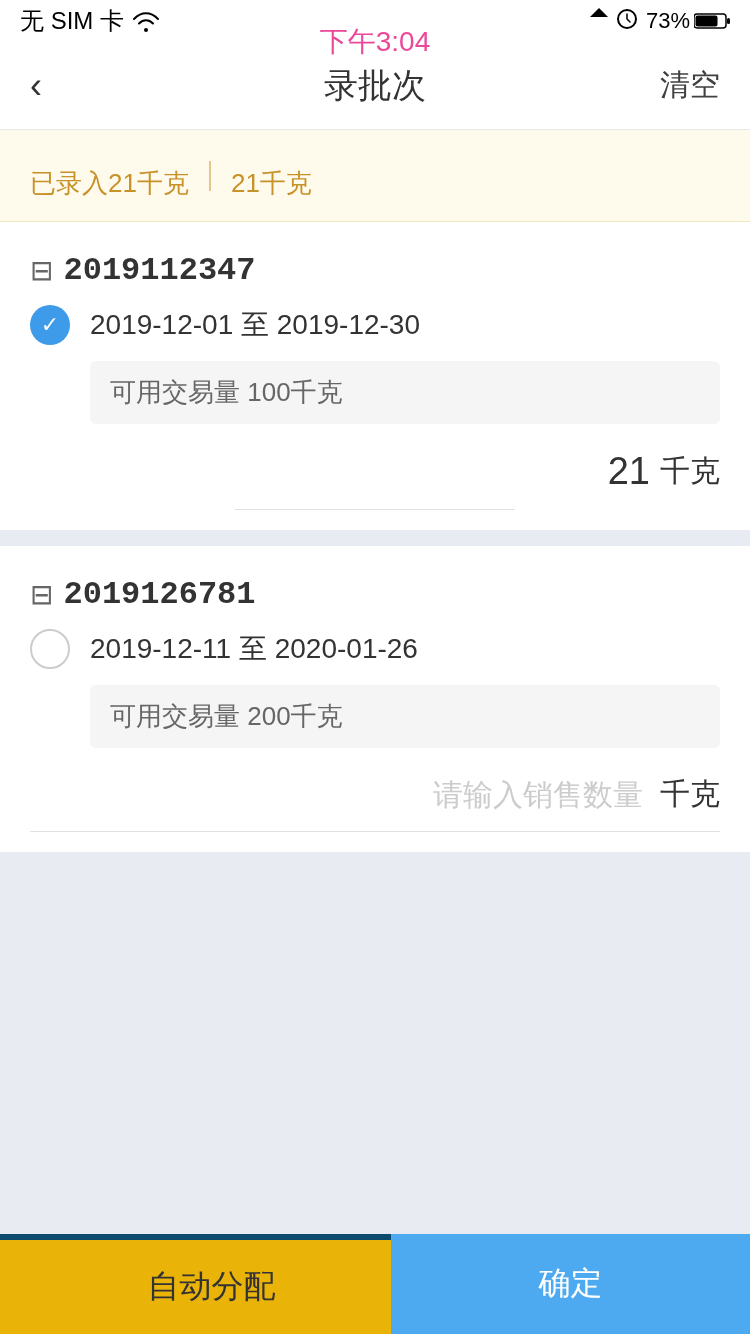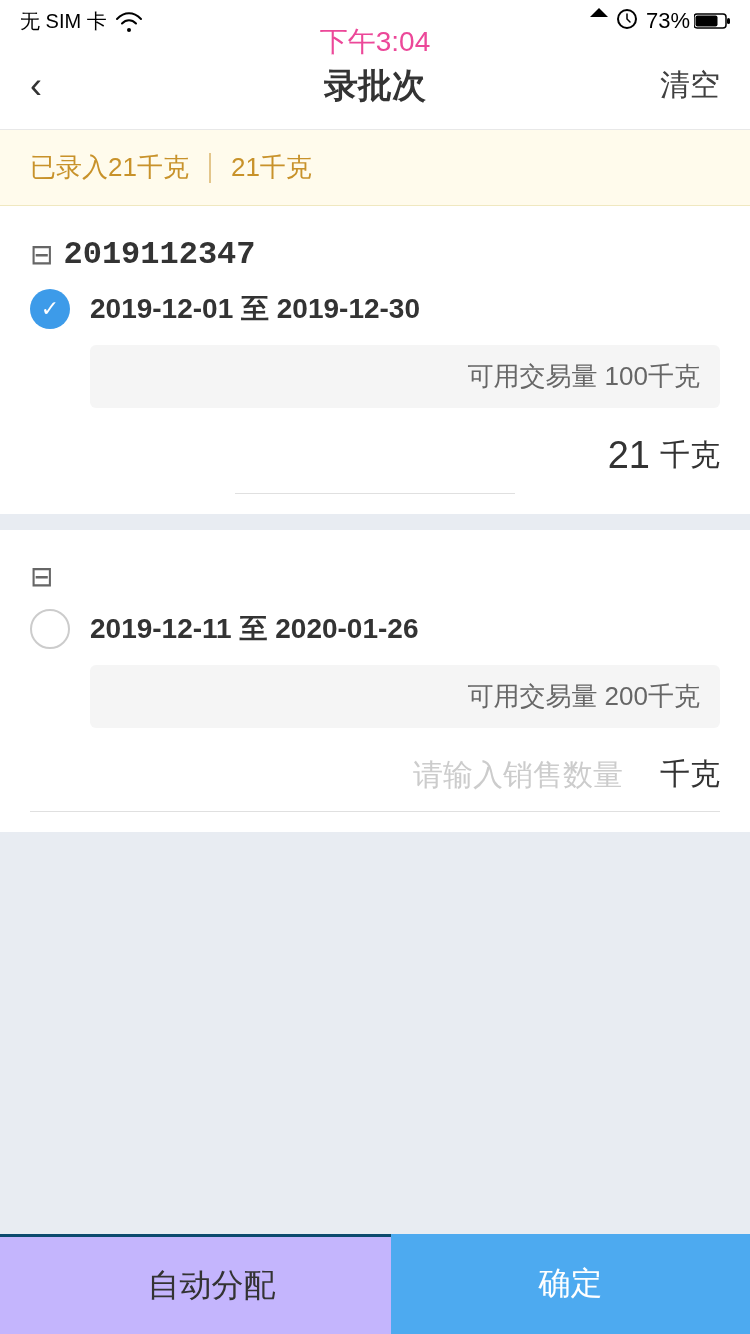--- a/index.html
+++ b/index.html
@@ -20,21 +20,21 @@
       display: flex;
       align-items: center;
       justify-content: space-between;
       padding: 0 20px;
       font-size: 24px;
     }
     .status-left {
       display: flex;
       align-items: center;
       gap: 8px;
-      font-size: 20px;
+      font-size: 24px;
       color: #000;
     }
     .status-center {
       font-size: 28px;
       font-weight: 500;
       color: #ec4899;
       position: absolute;
       left: 50%;
       transform: translateX(-50%);
       top: 8px;
@@ -65,21 +65,21 @@
       border-bottom: 1px solid #e8e8e8;
     }
     .nav-back {
       font-size: 36px;
       color: #333;
       cursor: pointer;
       width: 60px;
     }
     .nav-title {
       font-size: 34px;
-      font-weight: 700;
+      font-weight: 400;
       color: #333;
     }
     .nav-clear {
       font-size: 30px;
       color: #404040;
       cursor: pointer;
     }
 
     
     .info-banner {
@@ -87,20 +87,21 @@
       background: #fffbec;
       padding: 20px 30px;
       display: flex;
       align-items: center;
       gap: 20px;
       border-bottom: 1px solid #f0e8c0;
     }
     .info-text {
       font-size: 26px;
       color: #c8922a;
+      margin-top: 16px;
     }
     .info-divider {
       width: 2px;
       height: 30px;
       background: #c8922a;
       opacity: 0.5;
     }
 
     
     .card {
@@ -150,32 +151,30 @@
       border: 2px solid #ccc;
     }
     .checkmark {
       color: #fff;
       font-size: 22px;
       line-height: 1;
     }
     .date-range {
       font-size: 28px;
       color: #333;
-      font-weight: bold;
     }
 
     .avail-box {
       background: #f5f5f5;
       border-radius: 6px;
       padding: 14px 20px;
       font-size: 26px;
       color: #666;
       margin-left: 60px;
       margin-bottom: 16px;
-      text-align: right;
     }
 
     .quantity-row {
       display: flex;
       align-items: center;
       justify-content: flex-end;
       padding: 10px 0 16px 0;
       gap: 10px;
     }
     .quantity-value {
@@ -186,21 +185,21 @@
     .quantity-unit {
       font-size: 30px;
       color: #333;
     }
 
     .input-row {
       display: flex;
       align-items: center;
       justify-content: flex-end;
       padding: 10px 0 16px 0;
-      gap: 22px;
+      gap: 2px;
       border-bottom: 1px solid #e0e0e0;
     }
     .quantity-input {
       font-size: 30px;
       color: #ccc;
       background: none;
       border: none;
       outline: none;
       text-align: right;
       flex: 1;
@@ -238,22 +237,22 @@
       left: 0;
     }
     .footer-auto {
       flex: 1;
       height: 100%;
       display: flex;
       align-items: center;
       justify-content: center;
       font-size: 32px;
       color: #333;
-      background: #c4b5fd;
-      border-top: 3px solid #0c4a6e;
+      background: #eab308;
+      border-top: 6px solid #0c4a6e;
       cursor: pointer;
       padding-left: 32px;
     }
     .footer-confirm {
       flex: 1;
       height: 100%;
       display: flex;
       align-items: center;
       justify-content: center;
       font-size: 32px;
@@ -323,20 +322,21 @@
     <span class="quantity-unit">千克</span>
   </div>
   <span class="divider-line"></span>
 </div>
 
 <div class="section-divider"></div>
 
 <div class="card">
   <div class="card-header">
     <span class="batch-icon">⊟</span>
+    <span class="batch-id">2019126781</span>
   </div>
   <div class="card-row">
     <div class="radio-btn radio-unchecked"></div>
     <span class="date-range">2019-12-11 至 2020-01-26</span>
   </div>
   <div class="avail-box">可用交易量 200千克</div>
   <div class="input-row">
     <input class="quantity-input" type="number" placeholder="请输入销售数量" style="">
     <span class="input-unit">千克</span>
   </div>

